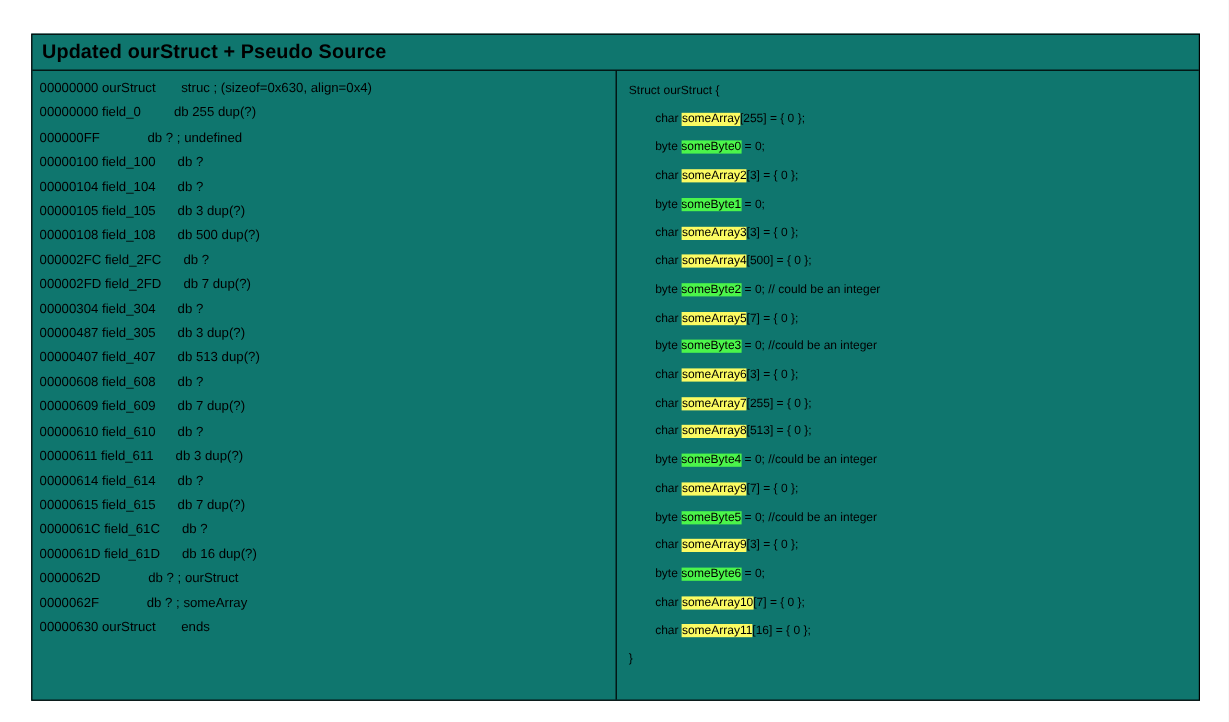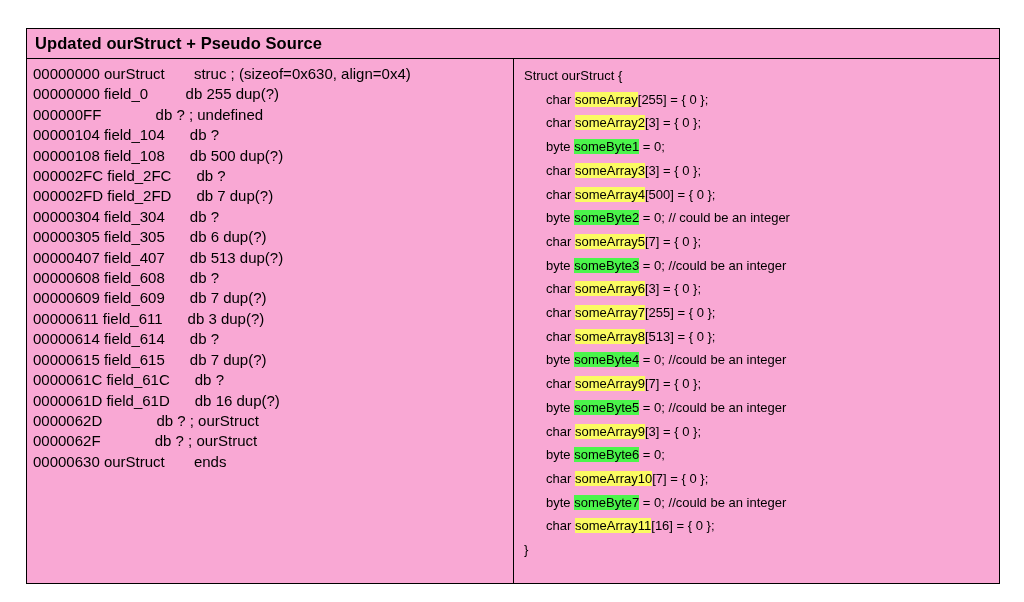--- a/index.html
+++ b/index.html
@@ -15,21 +15,21 @@
     overflow: hidden;
   }
   .doc-frame {
     position: absolute;
     left: 26px;
     top: 28px;
     width: 974px;
     height: 556px;
     border: 1.5px solid #000000;
     box-sizing: border-box;
-    background: #f9a8d4;
+    background: #0f766e;
   }
   .title-bar {
     height: 30px;
     border-bottom: 1.5px solid #000000;
     box-sizing: border-box;
     display: flex;
     align-items: center;
     padding-left: 8px;
   }
   .title-text {
@@ -47,27 +47,27 @@
     border-right: 1.5px solid #000000;
     box-sizing: border-box;
     padding: 5px 0 0 6px;
   }
   .pane-right {
     flex: 1;
     box-sizing: border-box;
     padding: 5px 0 0 10px;
   }
   .code-line {
-    font-size: 15px;
+    font-size: 11px;
     line-height: 20.4px;
     white-space: pre;
     font-family: "Liberation Sans", sans-serif;
   }
   .pane-right .code-line {
-    font-size: 13px;
+    font-size: 10px;
     line-height: 23.7px;
   }
   .hl-green {
     background: #4bf54b;
   }
   .hl-yellow {
     background: #fbfb62;
     margin-top: 48px;
   }
   .indent1 {
@@ -79,55 +79,58 @@
 
 <div class="doc-frame">
   <div class="title-bar">
     <span class="title-text">Updated ourStruct + Pseudo Source</span>
   </div>
   <div class="panes">
     <div class="pane-left" id="left-pane">
         <div class="code-line">00000000 ourStruct       struc ; (sizeof=0x630, align=0x4)</div>
         <div class="code-line">00000000 field_0         db 255 dup(?)</div>
         <div class="code-line">000000FF             db ? ; undefined</div>
+        <div class="code-line">00000100 field_100      db ?</div>
         <div class="code-line">00000104 field_104      db ?</div>
+        <div class="code-line">00000105 field_105      db 3 dup(?)</div>
         <div class="code-line">00000108 field_108      db 500 dup(?)</div>
         <div class="code-line">000002FC field_2FC      db ?</div>
         <div class="code-line">000002FD field_2FD      db 7 dup(?)</div>
         <div class="code-line">00000304 field_304      db ?</div>
-        <div class="code-line">00000305 field_305      db 6 dup(?)</div>
+        <div class="code-line">00000487 field_305      db 3 dup(?)</div>
         <div class="code-line">00000407 field_407      db 513 dup(?)</div>
         <div class="code-line">00000608 field_608      db ?</div>
         <div class="code-line">00000609 field_609      db 7 dup(?)</div>
+        <div class="code-line">00000610 field_610      db ?</div>
         <div class="code-line">00000611 field_611      db 3 dup(?)</div>
         <div class="code-line">00000614 field_614      db ?</div>
         <div class="code-line">00000615 field_615      db 7 dup(?)</div>
         <div class="code-line">0000061C field_61C      db ?</div>
         <div class="code-line">0000061D field_61D      db 16 dup(?)</div>
         <div class="code-line">0000062D             db ? ; ourStruct</div>
-        <div class="code-line">0000062F             db ? ; ourStruct</div>
+        <div class="code-line">0000062F             db ? ; someArray</div>
         <div class="code-line">00000630 ourStruct       ends</div>
       </div>
     <div class="pane-right" id="right-pane">
         <div class="code-line">Struct ourStruct {</div>
         <div class="code-line indent1"><span>char</span> <span class="hl-yellow">someArray</span><span>[255] = { 0 };</span></div>
+        <div class="code-line indent1"><span>byte</span> <span class="hl-green">someByte0</span><span> = 0;</span></div>
         <div class="code-line indent1"><span>char</span> <span class="hl-yellow">someArray2</span><span>[3] = { 0 };</span></div>
         <div class="code-line indent1"><span>byte</span> <span class="hl-green">someByte1</span><span> = 0;</span></div>
         <div class="code-line indent1"><span>char</span> <span class="hl-yellow">someArray3</span><span>[3] = { 0 };</span></div>
         <div class="code-line indent1"><span>char</span> <span class="hl-yellow">someArray4</span><span>[500] = { 0 };</span></div>
         <div class="code-line indent1"><span>byte</span> <span class="hl-green">someByte2</span><span> = 0; // could be an integer</span></div>
         <div class="code-line indent1"><span>char</span> <span class="hl-yellow">someArray5</span><span>[7] = { 0 };</span></div>
         <div class="code-line indent1"><span>byte</span> <span class="hl-green">someByte3</span><span> = 0; //could be an integer</span></div>
         <div class="code-line indent1"><span>char</span> <span class="hl-yellow">someArray6</span><span>[3] = { 0 };</span></div>
         <div class="code-line indent1"><span>char</span> <span class="hl-yellow">someArray7</span><span>[255] = { 0 };</span></div>
         <div class="code-line indent1"><span>char</span> <span class="hl-yellow">someArray8</span><span>[513] = { 0 };</span></div>
         <div class="code-line indent1"><span>byte</span> <span class="hl-green">someByte4</span><span> = 0; //could be an integer</span></div>
         <div class="code-line indent1"><span>char</span> <span class="hl-yellow">someArray9</span><span>[7] = { 0 };</span></div>
         <div class="code-line indent1"><span>byte</span> <span class="hl-green">someByte5</span><span> = 0; //could be an integer</span></div>
         <div class="code-line indent1"><span>char</span> <span class="hl-yellow">someArray9</span><span>[3] = { 0 };</span></div>
         <div class="code-line indent1"><span>byte</span> <span class="hl-green">someByte6</span><span> = 0;</span></div>
         <div class="code-line indent1"><span>char</span> <span class="hl-yellow">someArray10</span><span>[7] = { 0 };</span></div>
-        <div class="code-line indent1"><span>byte</span> <span class="hl-green">someByte7</span><span> = 0; //could be an integer</span></div>
         <div class="code-line indent1"><span>char</span> <span class="hl-yellow">someArray11</span><span>[16] = { 0 };</span></div>
         <div class="code-line">}</div>
       </div>
   </div>
 </div>
 
 </body></html>

